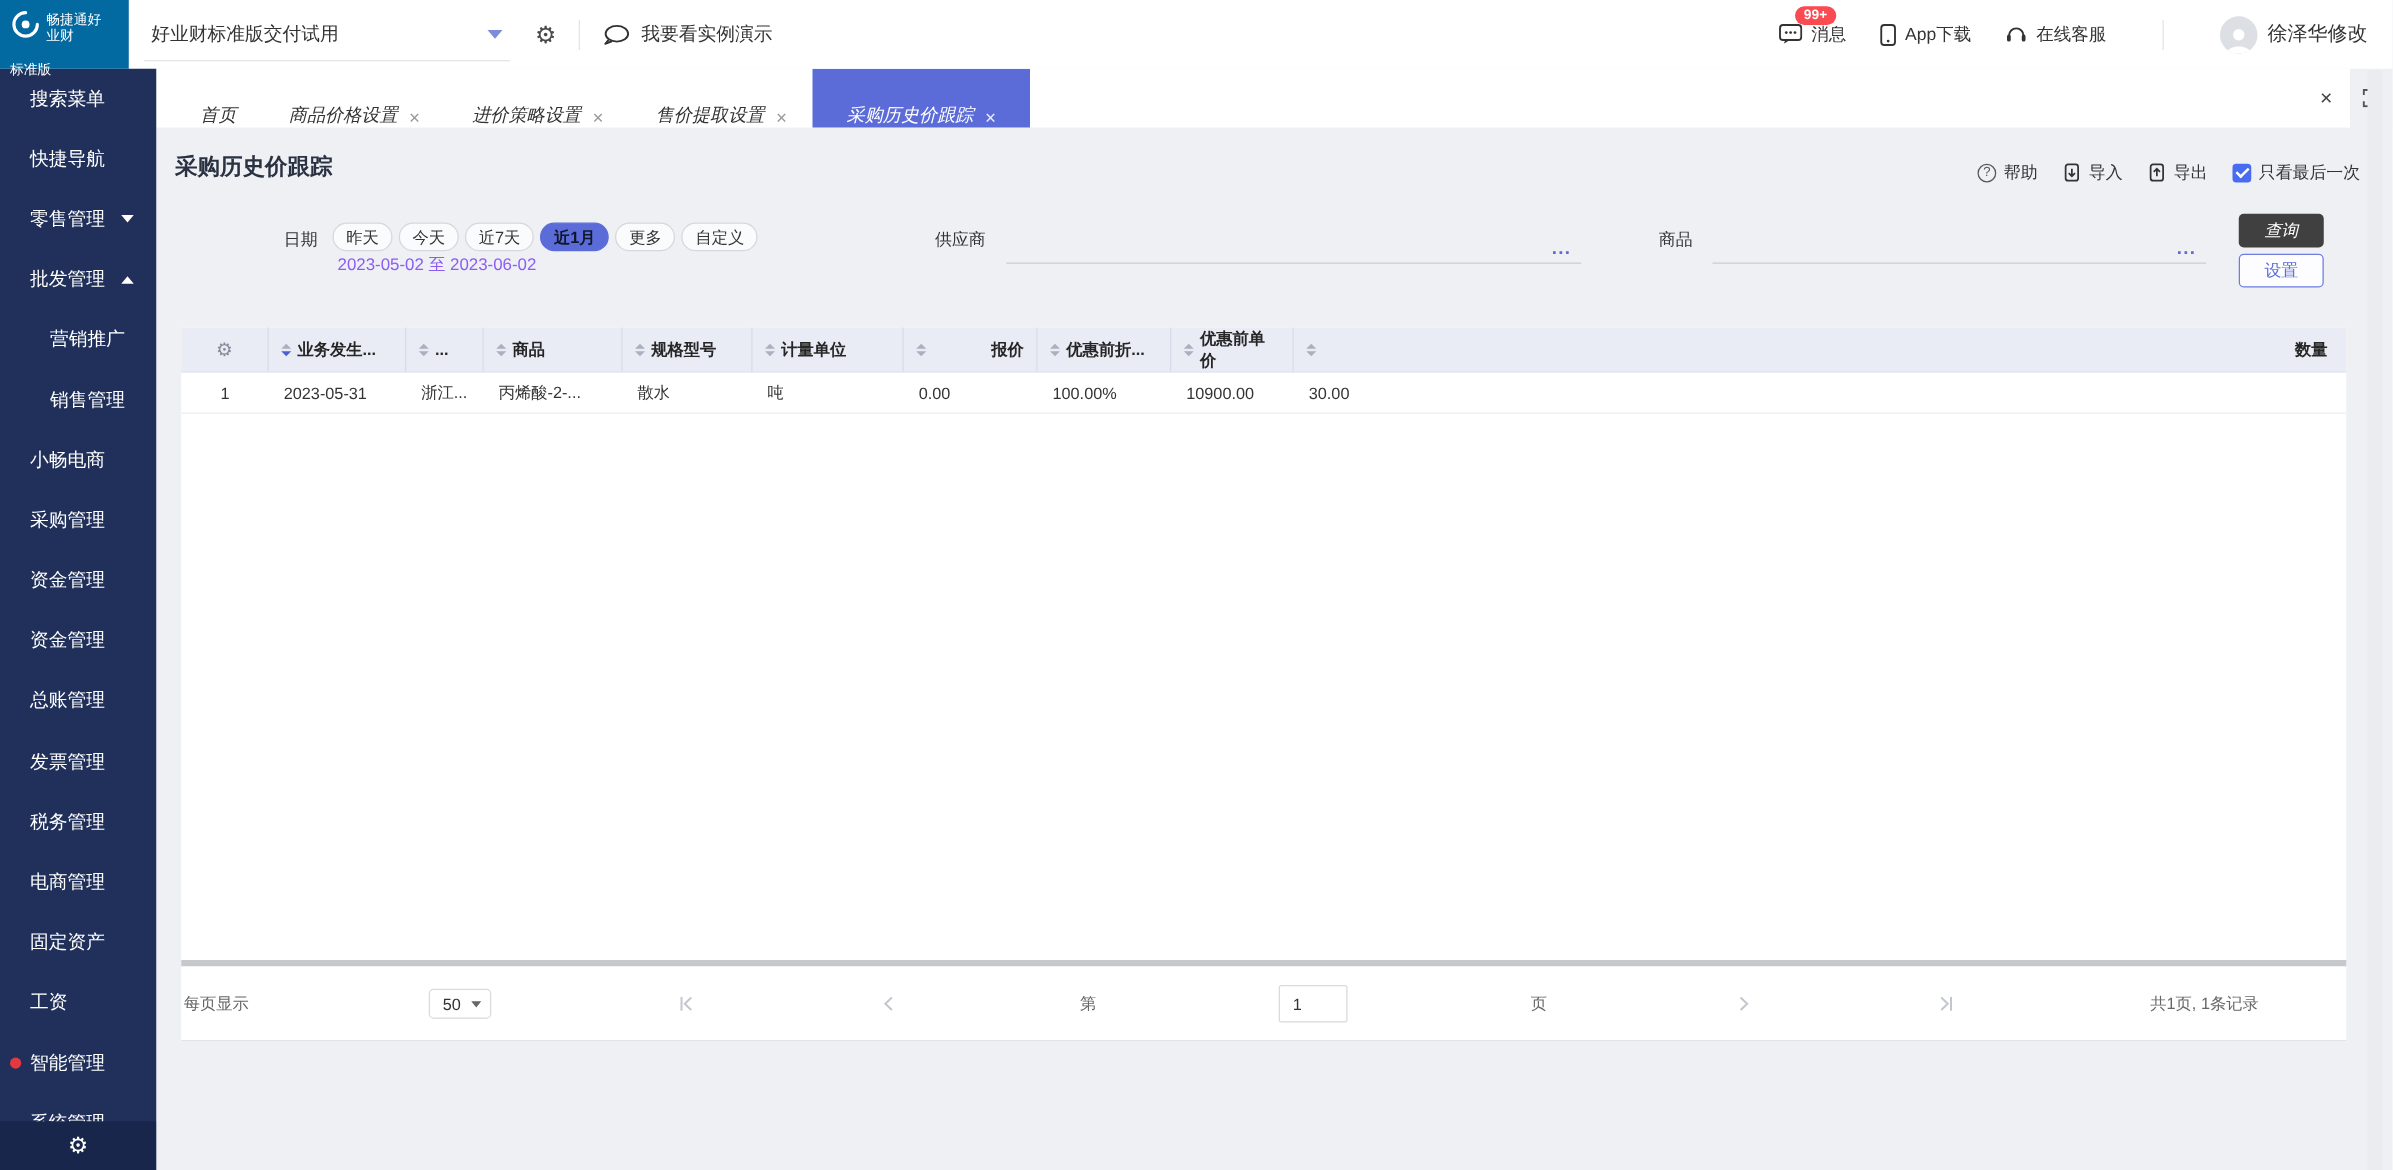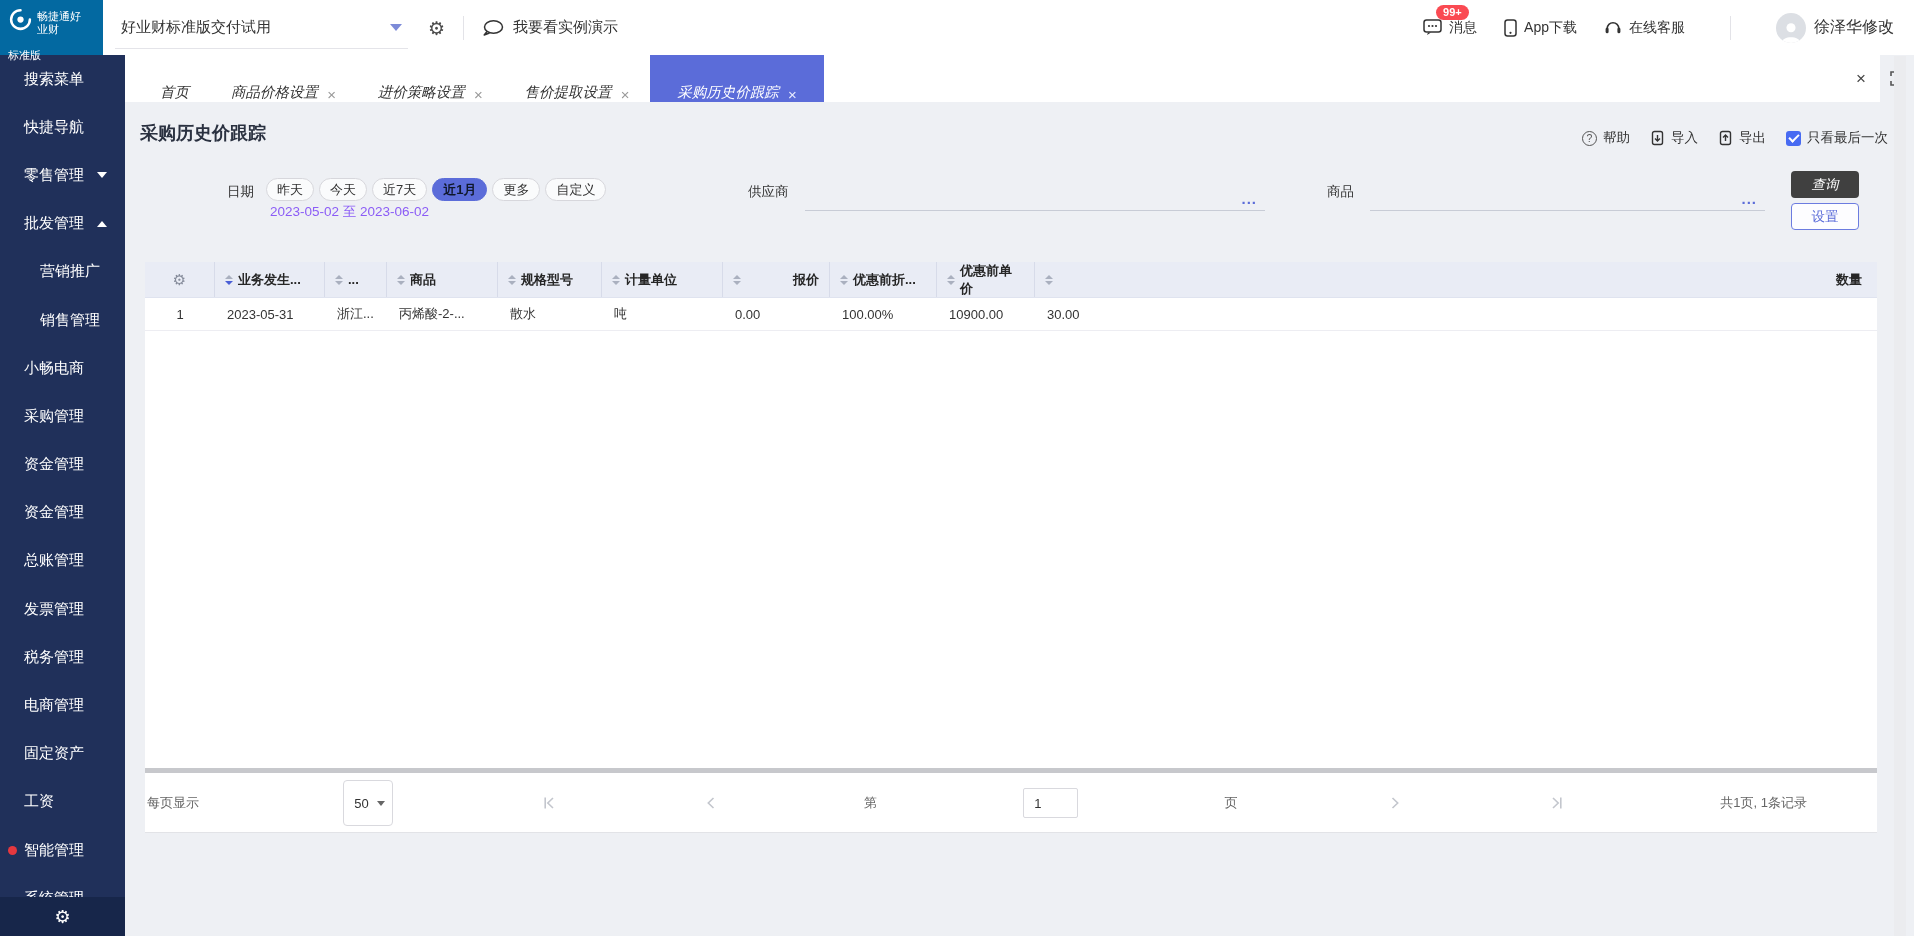--- a/index.html
+++ b/index.html
@@ -112,21 +112,21 @@
   .trow { display:flex; height:33px; border-bottom:1px solid #ededf2; font-size:13px; color:#333; }
   .td { display:flex; align-items:center; padding:0 12px; white-space:nowrap; overflow:hidden; }
   .td.center { justify-content:center; }
   .td.qty { padding-right:20px; }
 
   .hscroll { position:absolute; left:0; top:506px; width:100%; height:5px; background:#c7c8cc; cursor:pointer; }
 
   
   .pag { position:absolute; left:0; top:512px; width:100%; height:58px; display:flex;
          align-items:center; justify-content:space-between; padding-right:70px; font-size:13px; color:#666; }
-  .pag-select { width:50px; height:46px; border:1px solid #d9d9de; border-radius:4px; background:#fff;
+  .pag-select { width:50px; height:24px; border:1px solid #d9d9de; border-radius:4px; background:#fff;
                 display:flex; align-items:center; justify-content:space-between; padding:0 7px 0 10px;
                 margin-left:8px; color:#333; cursor:pointer; }
   .sel-caret { width:0; height:0; border-left:4.5px solid transparent; border-right:4.5px solid transparent;
                border-top:5.5px solid #666; }
   .pnav { display:flex; align-items:center; margin-left:14px; cursor:pointer; }
   .page-input { width:55px; height:30px; border:1px solid #d9d9de; border-radius:2px; padding-left:10px;
                 font-size:13px; color:#333; font-family:inherit; margin:0 10px; background:#fff; }
   .pag .lbl { margin:0 2px; }
   .pag-summary { margin-left:22px; }
   svg { display:block; }

